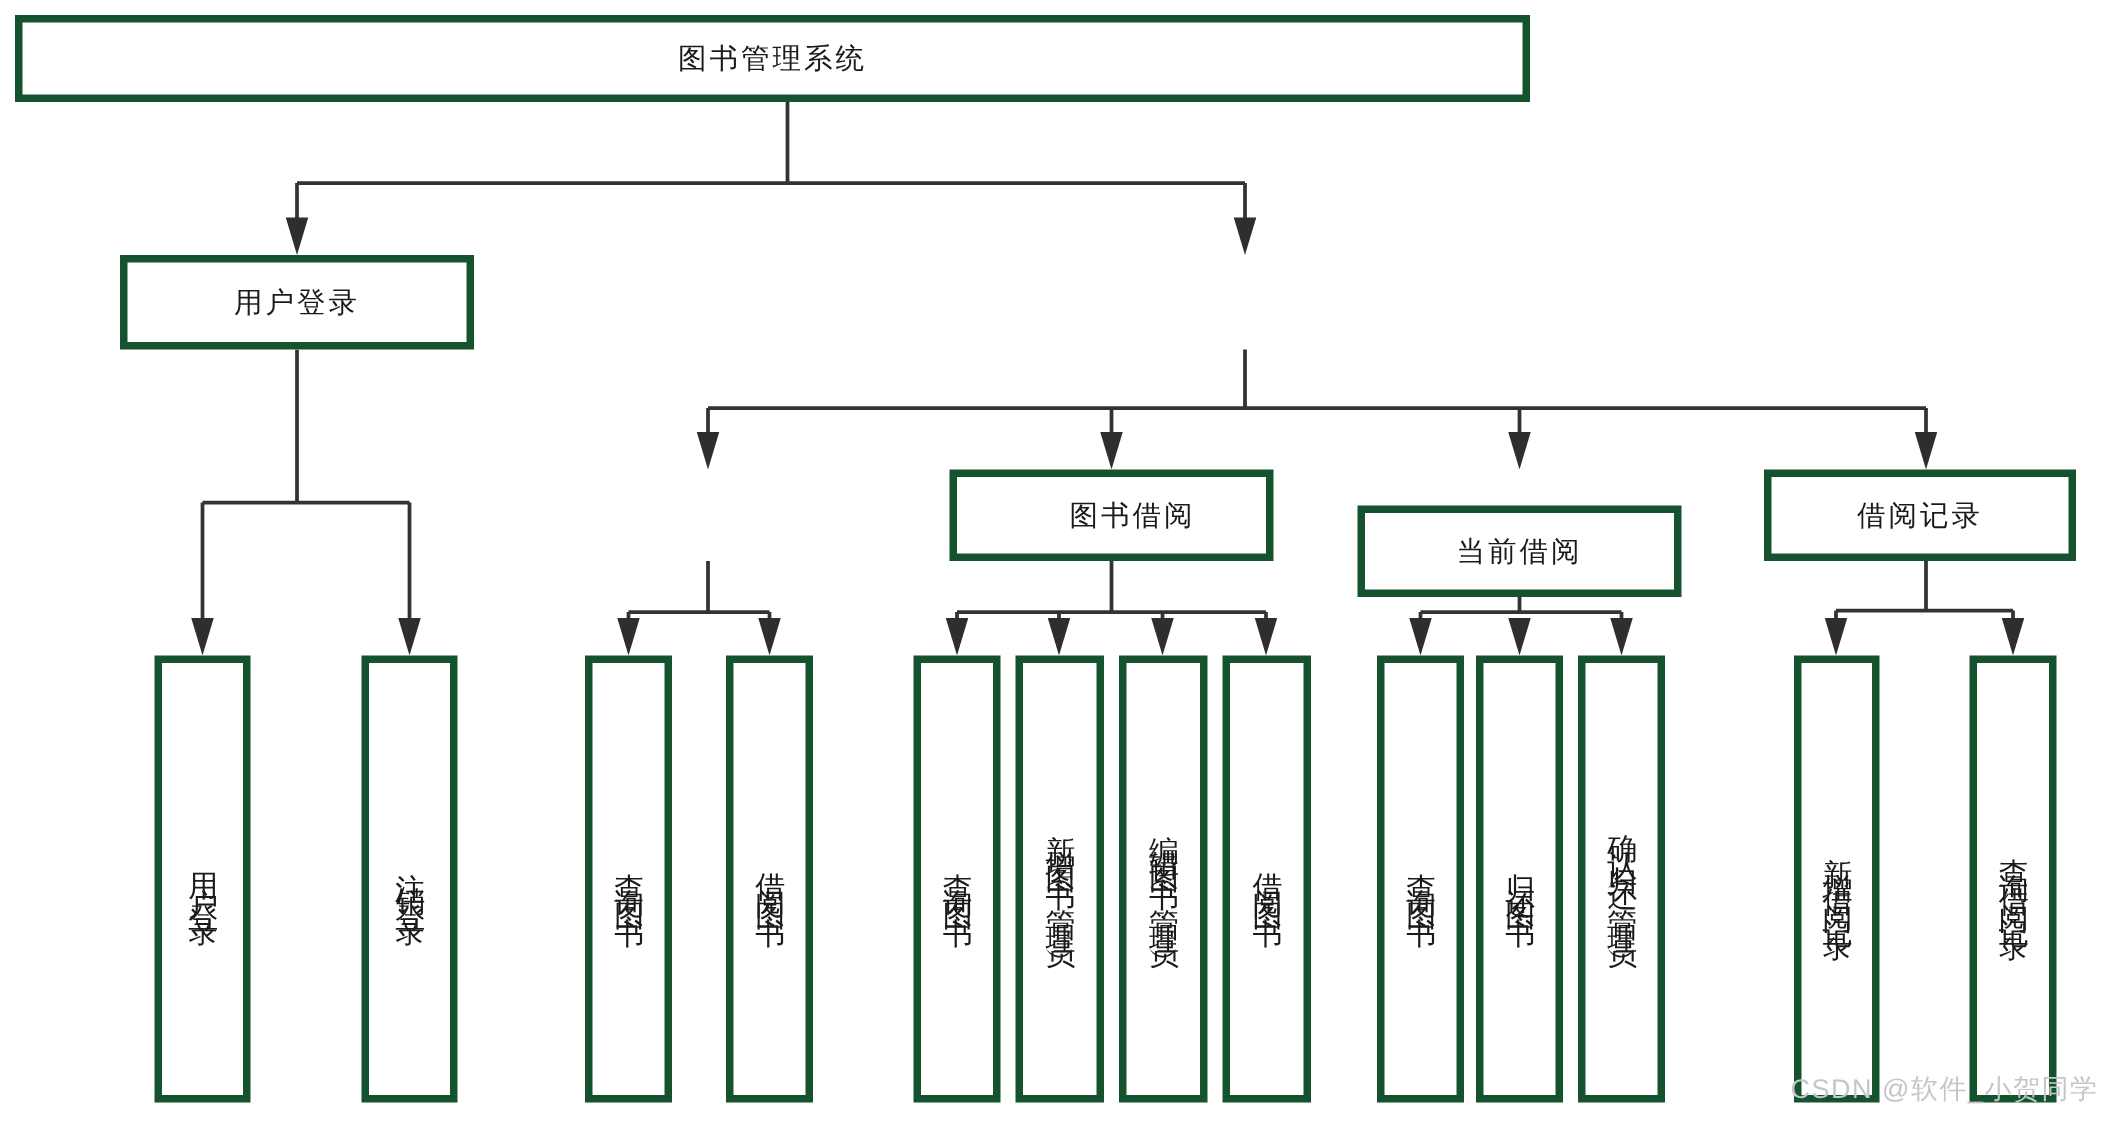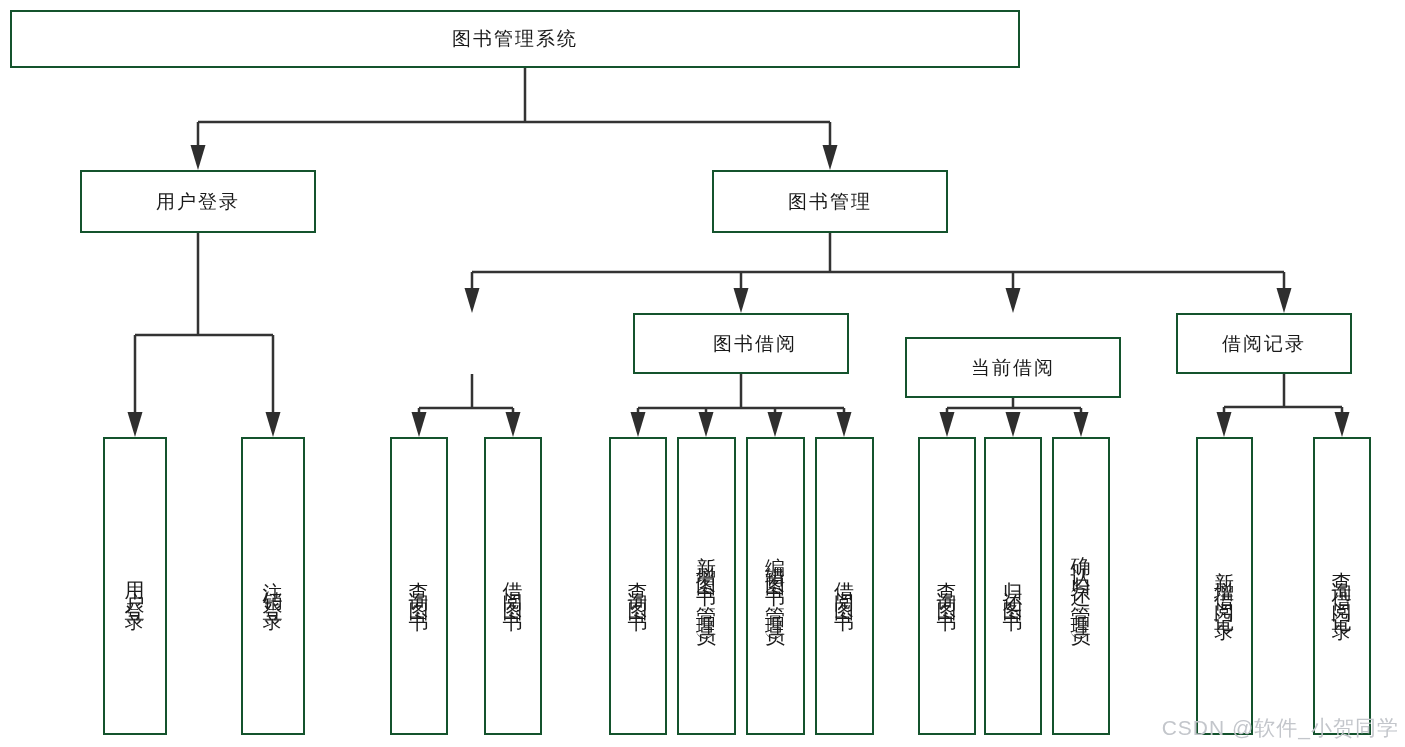--- a/index.html
+++ b/index.html
@@ -4,33 +4,33 @@
 <style>
   html,body { margin:0; padding:0; }
   .canvas {
     position:relative; width:1405px; height:747px;
     background:#ffffff; overflow:hidden;
     font-family:"Liberation Sans","DejaVu Sans",sans-serif;
   }
   .wires { position:absolute; left:0; top:0; z-index:1; }
   .box {
     position:absolute; box-sizing:border-box; z-index:2;
-    background:#ffffff; border:2px solid #14532d;
+    background:#ffffff; border:5px solid #14532d;
     display:flex; align-items:center; justify-content:center;
     color:#1a1a1a;
   }
   .hbox { font-size:19px; letter-spacing:2px; }
   .vbox span {
     writing-mode:vertical-rl; text-orientation:mixed;
     font-size:20px; letter-spacing:10px; line-height:1.1; white-space:nowrap;
     color:#1a1a1a;
   }
   .watermark {
     position:absolute; right:6px; top:714px; z-index:3;
-    font-size:21px; color:#c3c6cb; letter-spacing:1px; white-space:nowrap;
+    font-size:18px; color:#c3c6cb; letter-spacing:1px; white-space:nowrap;
   }
 </style>
 </head>
 <body>
 
 <div class="canvas">
 
   <svg class="wires" width="1405" height="747" viewBox="0 0 1405 747">
     <g stroke="#333333" stroke-width="2.5" fill="none">
 
@@ -71,31 +71,28 @@
     </g>
   </svg>
 
   <div class="box hbox" style="left:10px;top:10px;width:1010px;height:58px;">
     <span>图书管理系统</span>
   </div>
 
   <div class="box hbox" style="left:80px;top:170px;width:236px;height:63px;">
     <span>用户登录</span>
   </div>
-  <div class="box hbox" style="left:712px;top:170px;width:236px;height:63px;">
-    <span>图书管理</span>
-  </div>
 
   <div class="box hbox" style="left:633px;top:313px;width:216px;height:61px;padding-left:28px;">
     <span>图书借阅</span>
   </div>
   <div class="box hbox" style="left:905px;top:313px;width:216px;height:61px;margin-top:24px;">
     <span>当前借阅</span>
   </div>
-  <div class="box hbox" style="left:1176px;top:313px;width:176px;height:61px;">
+  <div class="box hbox" style="left:1176px;top:313px;width:208px;height:61px;">
     <span>借阅记录</span>
   </div>
 
   <div class="box vbox" style="left:103px;top:437px;width:64px;height:298px;">
     <span>用户登录</span>
   </div>
   <div class="box vbox" style="left:241px;top:437px;width:64px;height:298px;">
     <span>注销登录</span>
   </div>
 

